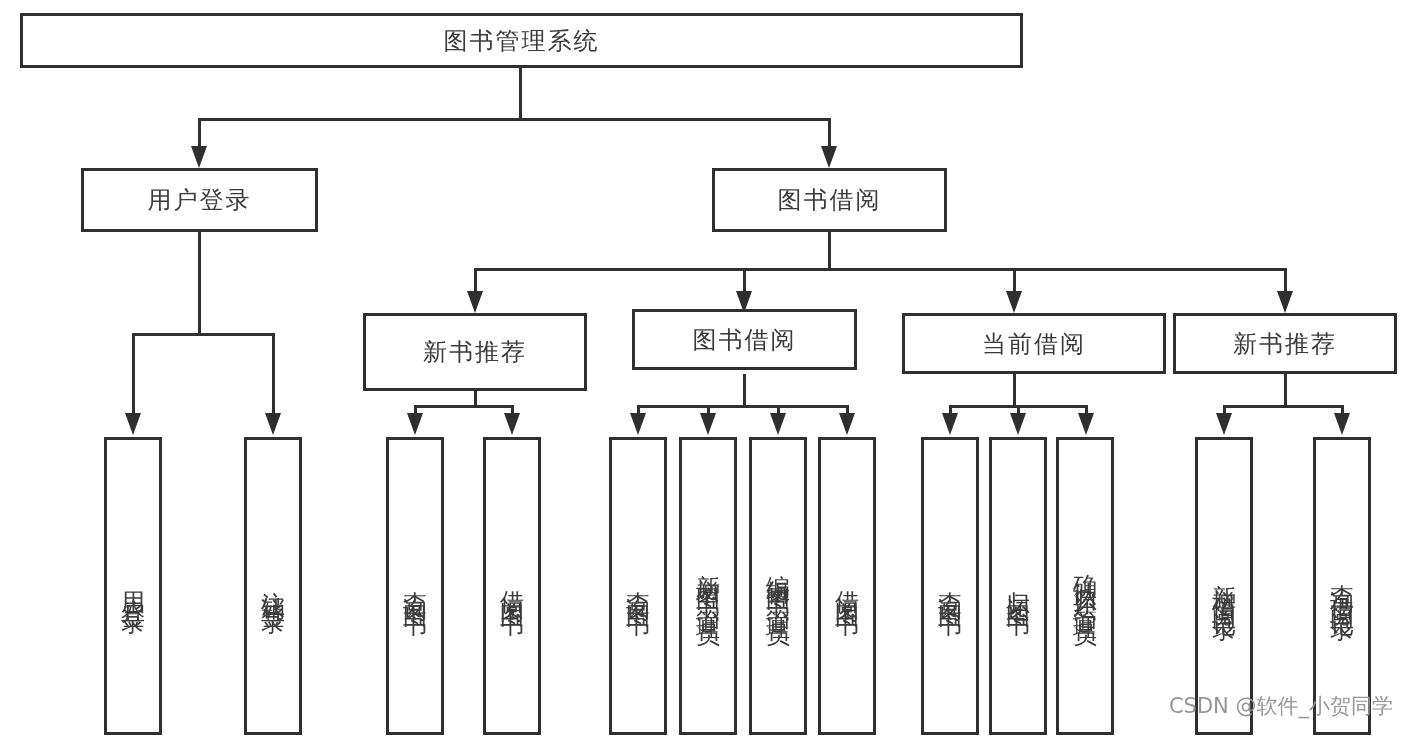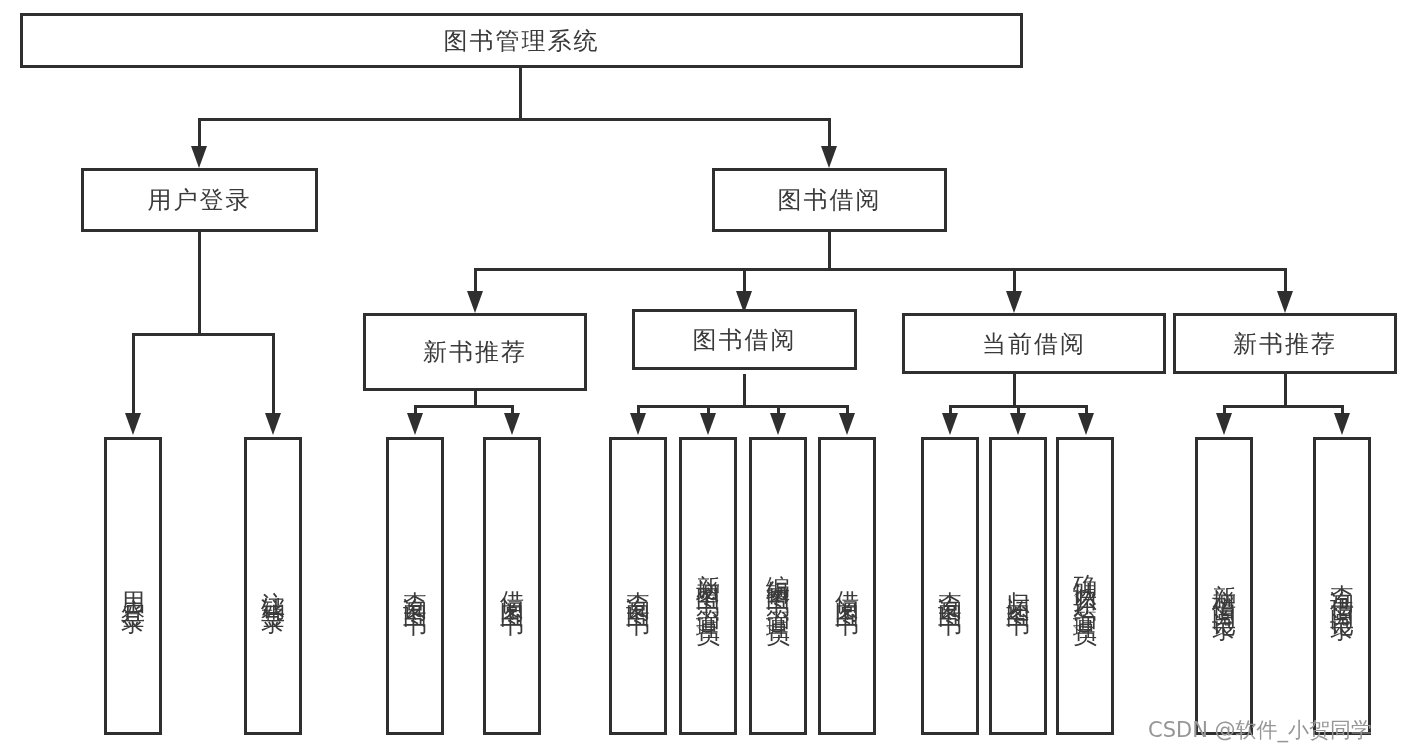--- a/index.html
+++ b/index.html
@@ -19,22 +19,22 @@
     letter-spacing:7px;line-height:1;white-space:nowrap;
   }
   .vl{position:absolute;width:3px;background:#2f2f2f;}
   .hl{position:absolute;height:3px;background:#2f2f2f;}
   .arr{
     position:absolute;width:0;height:0;
     border-left:8px solid transparent;border-right:8px solid transparent;
     border-top:22px solid #2f2f2f;
   }
   .watermark{
-    position:absolute;left:1148px;top:716px;width:245px;
-    color:#969696;font-size:21px;text-align:left;white-space:nowrap;z-index:5;
+    position:absolute;left:1148px;top:692px;width:245px;
+    color:#969696;font-size:21px;text-align:right;white-space:nowrap;z-index:5;
   }
 </style>
 </head>
 <body>
 
 <div class="stage">
 
   <div>
 
     <div class="vl" style="left:519px;top:68px;height:52px;"></div>

